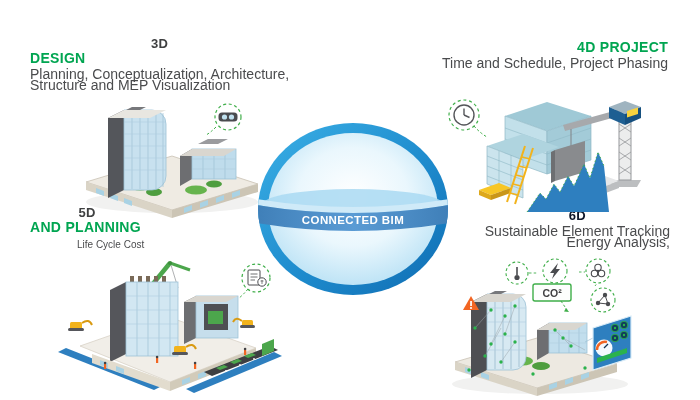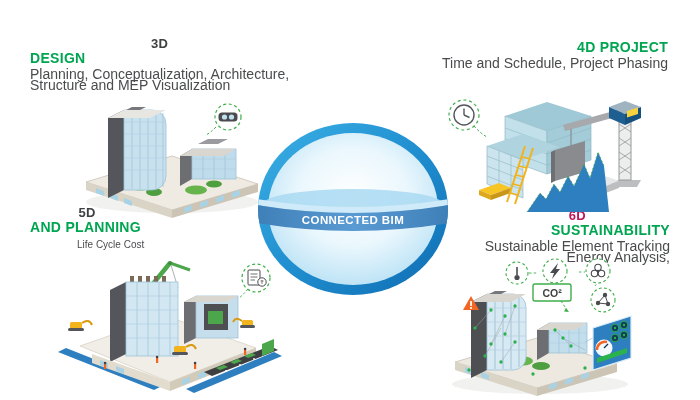--- a/index.html
+++ b/index.html
@@ -2,21 +2,21 @@
 <html><head>
 <meta charset="utf-8">
 <style>
   html,body{margin:0;padding:0;background:#fff;}
   .stage{
     position:relative;width:700px;height:400px;background:#ffffff;
     font-family:"Liberation Sans","DejaVu Sans",sans-serif;overflow:hidden;
   }
   .block{position:absolute;}
   .block .num{font-size:13px;font-weight:bold;color:#3f4041;letter-spacing:.3px;line-height:15px;text-align:center;}
-  .block .num.green{color:#be185d;}
+  .block .num.green{color:#0f172a;}
   .block .title{font-size:14px;font-weight:bold;color:#00a551;letter-spacing:.3px;line-height:15px;}
   .block .desc{font-size:14px;color:#4a4b4d;line-height:11px;margin-top:3px;}
   .tl{left:30px;top:36px;text-align:left;}
   .tr{right:32px;top:40px;text-align:right;}
   .bl{left:30px;top:205px;text-align:left;}
   .br{right:30px;top:208px;text-align:right;}
   .art{position:absolute;}
   .sphere-label{font-family:"Liberation Sans",sans-serif;font-weight:bold;}
 </style>
 </head>
@@ -39,21 +39,20 @@
   </div>
 
   <div class="block bl">
     <div class="num">5D</div>
     <div class="title">AND PLANNING</div>
     <div class="desc" style="font-size:10px;margin-top:4px;padding-left:47px;">Life Cycle Cost</div>
   </div>
 
   <div class="block br">
     <div class="num green">6D</div>
-    <div class="title">SUSTAINABILITY</div>
     <div class="desc">
       <div>Sustainable Element Tracking</div>
       <div>Energy Analysis,</div>
     </div>
   </div>
 
   <svg class="art" style="left:254px;top:121px;" width="198" height="178" viewBox="0 0 198 178">
     <defs>
       <linearGradient id="ringG" x1="0" y1="0" x2="1" y2="1">
         <stop offset="0" stop-color="#3bb0e6"></stop>

